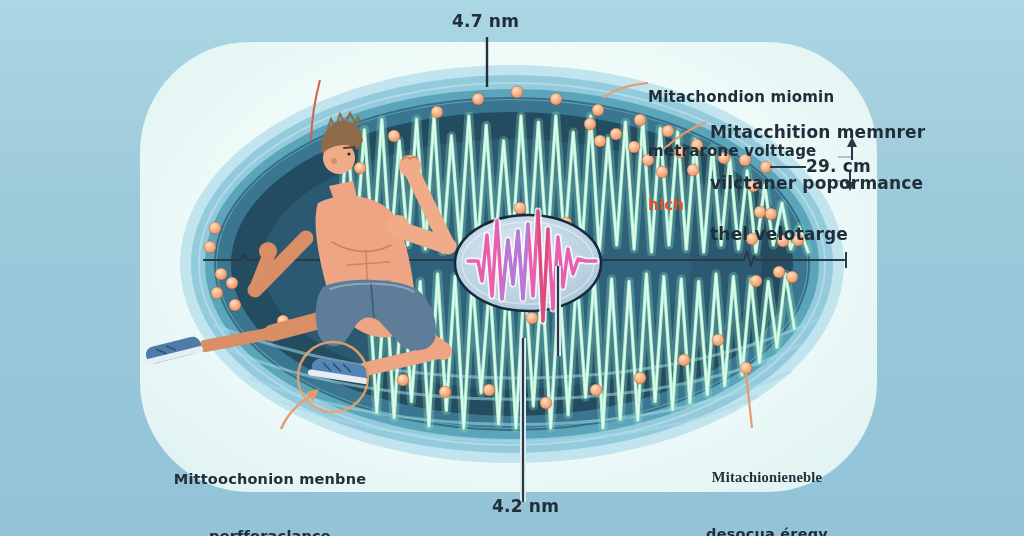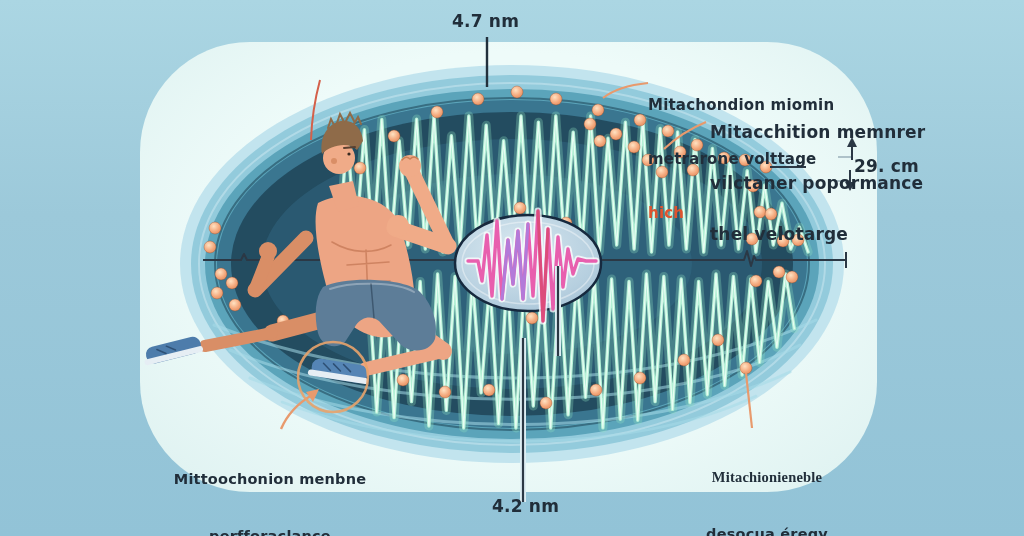--- a/index.html
+++ b/index.html
@@ -209,33 +209,33 @@
       <path d="M281,429 Q290,408 312,395" stroke="#e89a6d" stroke-width="2.4"></path>
       <polygon points="319,389 306,392 313,402" fill="#e89a6d"></polygon>
       <path d="M752,428 L746,373" stroke="#e89a6d" stroke-width="2.2"></path>
       <circle cx="333" cy="377" r="35" stroke="#e8a36b" stroke-width="2.5" stroke-opacity=".9"></circle>
     </g>
   </svg>
 
   <div class="lbl measure" style="left:452px;top:11px;width:64px;text-align:center;">4.7 nm</div>
 
 
-  <div class="lbl" style="left:648px;top:60px;line-height:18px;font-size:15px;">
+  <div class="lbl" style="left:648px;top:52px;line-height:18px;font-size:15px;">
     <span style="display:block;">Mitachondion miomin</span>
     <span style="display:block;">metrarone volttage</span>
     <span class="hl">hich</span>
   </div>
 
   <div class="lbl" style="left:710px;top:90px;line-height:17px;font-size:17px;">
     <span style="display:block;">Mitacchition memnrer</span>
     <span style="display:block;">vilctaner popormance</span>
     <span style="display:block;">thel velotarge</span>
   </div>
 
-  <div class="lbl measure" style="left:806px;top:156px;margin-left:48px;">29. cm</div>
+  <div class="lbl measure" style="left:806px;top:156px;">29. cm</div>
 
   <div class="lbl center" style="left:170px;top:432px;width:200px;">
     <span style="display:block;">Mittoochonion menbne</span>
     <span style="display:block;">perfforaclançe</span>
   </div>
 
   <div class="lbl center" style="left:667px;top:430px;width:200px;">
     <span style="display:block;font-family:Liberation Serif, serif;">Mitachionieneble</span>
     <span style="display:block;">desocua éregy</span>
   </div>

